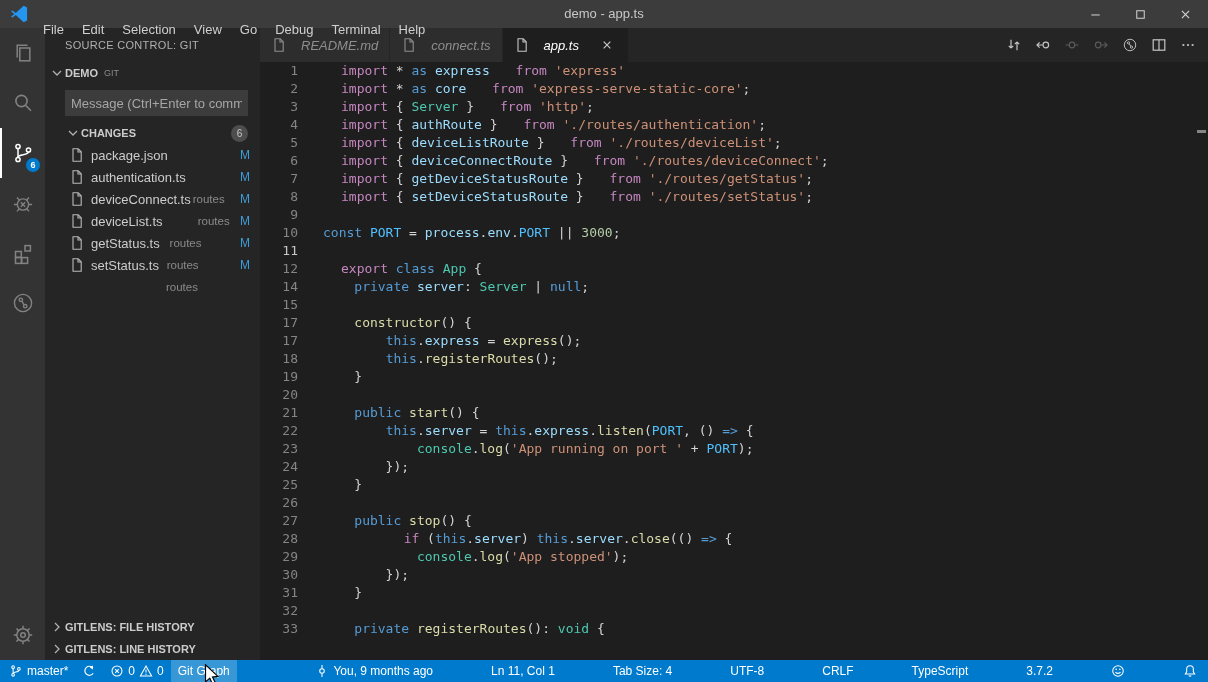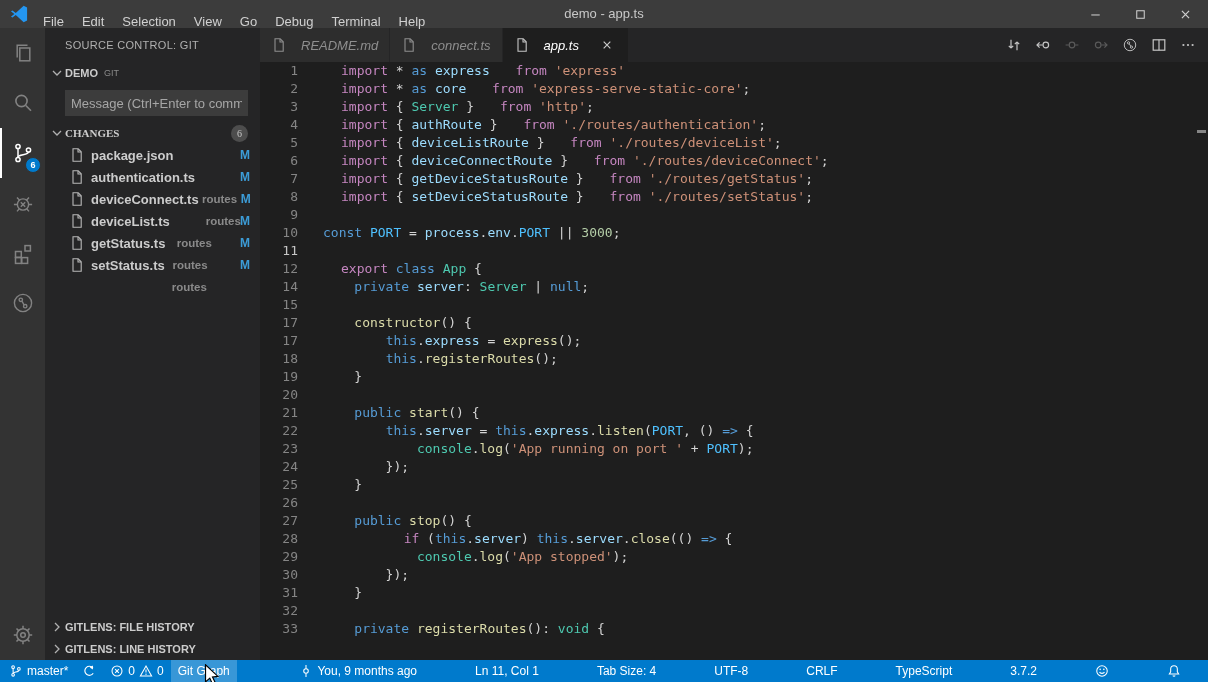--- a/index.html
+++ b/index.html
@@ -9,51 +9,51 @@
   }
   *{margin:0;padding:0;box-sizing:border-box;}
   html,body{width:1208px;height:682px;overflow:hidden;}
   body{position:relative;background:var(--editor-bg);font-family:"Liberation Sans",sans-serif;color:#cccccc;}
   svg{display:block;}
 
   
   .titlebar{height:28px;background:var(--titlebar-bg);display:flex;align-items:center;position:relative;}
   .logo{margin:0 5px 0 9px;width:20px;height:20px;}
   .menubar{display:flex;height:28px;}
-  .menu-item{padding:8px 9px;line-height:28px;font-size:13px;color:#d0d0d0;cursor:default;}
+  .menu-item{padding:16px 9px;line-height:28px;font-size:13px;color:#d0d0d0;cursor:default;}
   .window-title{position:absolute;left:50%;top:0;transform:translateX(-50%);line-height:28px;font-size:13px;color:#c8c8c8;}
   .window-controls{margin-left:auto;display:flex;}
   .win-btn{width:45px;height:28px;display:flex;align-items:center;justify-content:center;color:#cfcfcf;}
   .win-btn svg{width:15px;height:15px;}
 
   
   .workbench{display:flex;height:632px;}
 
   .activitybar{width:45px;background:var(--activity-bg);display:flex;flex-direction:column;align-items:stretch;}
   .ab-item{height:50px;display:flex;align-items:center;justify-content:center;color:#828282;position:relative;}
   .ab-item.active{color:#ffffff;box-shadow:inset 2px 0 0 #ffffff;}
   .ab-item svg{width:24px;height:24px;}
   .ab-badge{position:absolute;right:4px;bottom:5px;min-width:16px;height:16px;border-radius:50%;
     background:var(--badge-bg);color:#fff;font-size:9px;font-weight:bold;
     display:flex;align-items:center;justify-content:center;border:1px solid var(--activity-bg);}
   .ab-spacer{flex:1;}
 
   
   .sidebar{width:215px;background:var(--sidebar-bg);display:flex;flex-direction:column;overflow:hidden;}
   .sidebar-title{height:34px;line-height:34px;padding-left:20px;font-size:11px;color:#b0b0b0;letter-spacing:.3px;white-space:nowrap;}
-  .tree-row{height:22px;display:flex;align-items:center;white-space:nowrap;font-weight:bold;}
+  .tree-row{height:22px;display:flex;align-items:center;white-space:nowrap;}
   .chev{width:16px;height:16px;color:#b0b0b0;flex-shrink:0;}
   .chev svg{width:16px;height:16px;}
   .repo-header{padding-left:4px;font-size:11px;font-weight:bold;color:#cccccc;}
   .repo-scm{font-size:9px;color:#8a8a8a;font-weight:normal;margin-left:6px;}
   .commit-box{padding:6px 12px 6px 20px;}
   .commit-input{width:100%;height:26px;background:#3c3c3c;border:none;outline:none;color:#cccccc;
     font-size:13px;padding:0 6px;font-family:"Liberation Sans",sans-serif;}
   .commit-input::placeholder{color:#a6a6a6;}
-  .changes-header{padding-left:4px;font-size:11px;font-weight:bold;color:#cccccc;font-family:Liberation Serif, serif;}
+  .changes-header{padding-left:20px;font-size:11px;font-weight:bold;color:#cccccc;}
   .count-badge{margin-left:auto;margin-right:12px;min-width:17px;height:17px;padding:0 4px;border-radius:50%;
     background:#4d4d4d;color:#c8c8c8;font-size:10px;font-weight:normal;display:flex;align-items:center;justify-content:center;}
   .scm-row{padding-left:24px;}
   .f-icon{width:16px;height:16px;color:#b9b9b9;margin-right:6px;flex-shrink:0;}
   .f-icon svg{width:16px;height:16px;}
   .f-name{font-size:13px;color:#cccccc;}
   .f-folder{font-size:11.5px;color:#8a8a8a;margin-left:7px;margin-top:44px;}
   .f-status{margin-left:auto;margin-right:10px;font-size:12px;color:var(--modified);}
   .sidebar-spacer{flex:1;}
   .gitlens-row{padding-left:4px;font-size:11px;font-weight:bold;color:#cccccc;}
@@ -83,21 +83,21 @@
   .tk-f{color:#dcdcaa;} .tk-v{color:#9cdcfe;} .tk-c{color:#4fc1ff;}
   .tk-s{color:#ce9178;} .tk-n{color:#b5cea8;} .tk-p{color:#d4d4d4;}
   .overview-ruler{position:absolute;top:0;right:0;width:13px;height:100%;}
   .ruler-marker{position:absolute;top:68px;right:2px;width:9px;height:3px;background:#858585;}
 
   
   .statusbar{position:absolute;left:0;bottom:0;width:1208px;height:22px;background:var(--status-bg);
     display:flex;align-items:center;color:#ffffff;font-size:12px;z-index:5;}
   .sb-group{display:flex;height:22px;}
   .sb-left{padding-left:2px;}
-  .sb-right{margin-left:auto;padding-right:20px;gap:44px;}
+  .sb-right{margin-left:auto;padding-right:4px;gap:44px;}
   .sb-item{display:flex;align-items:center;gap:4px;padding:0 7px;height:22px;white-space:nowrap;}
   .sb-item svg{width:14px;height:14px;color:#ffffff;}
   .sb-item.hover{background:rgba(255,255,255,.22);}
 
   .mouse-cursor{position:absolute;left:204px;top:664px;z-index:50;pointer-events:none;}
 </style>
 </head>
 <body>
 
 <div class="titlebar">

